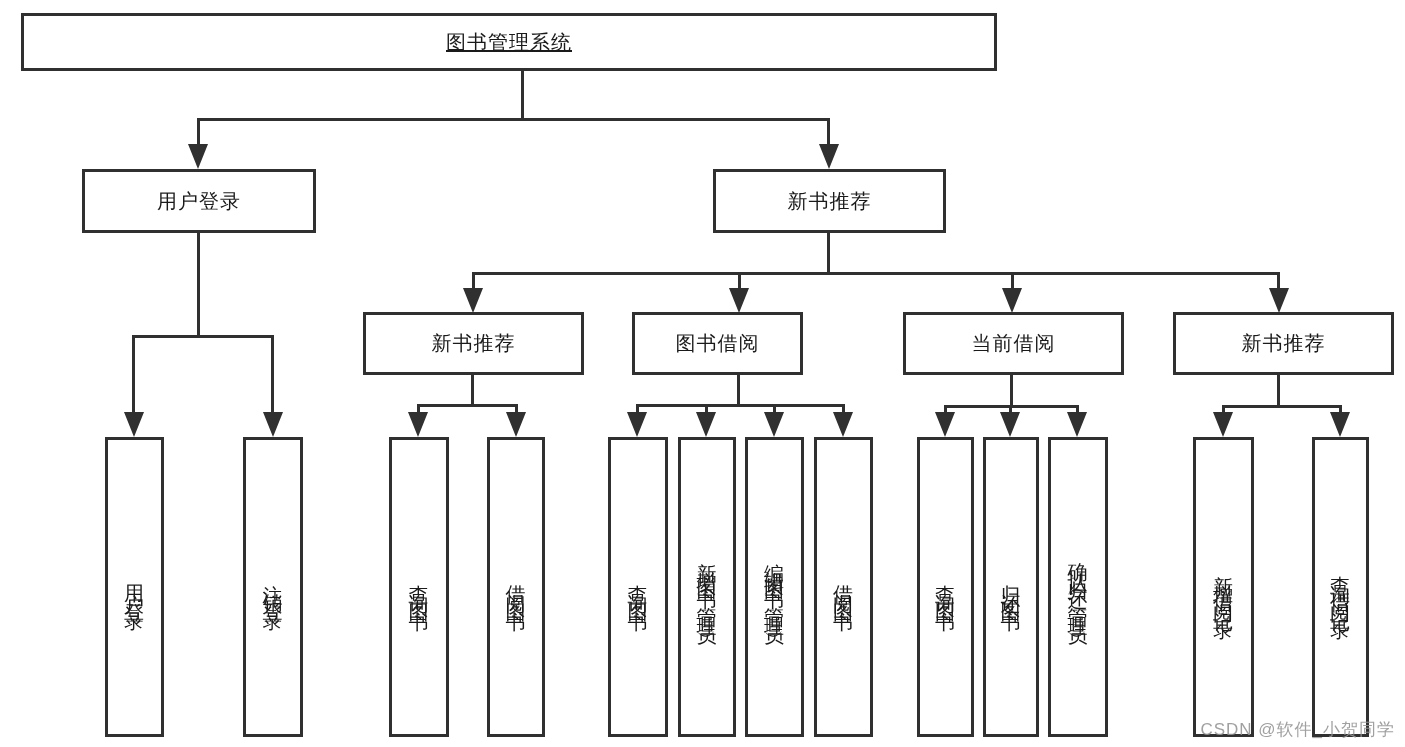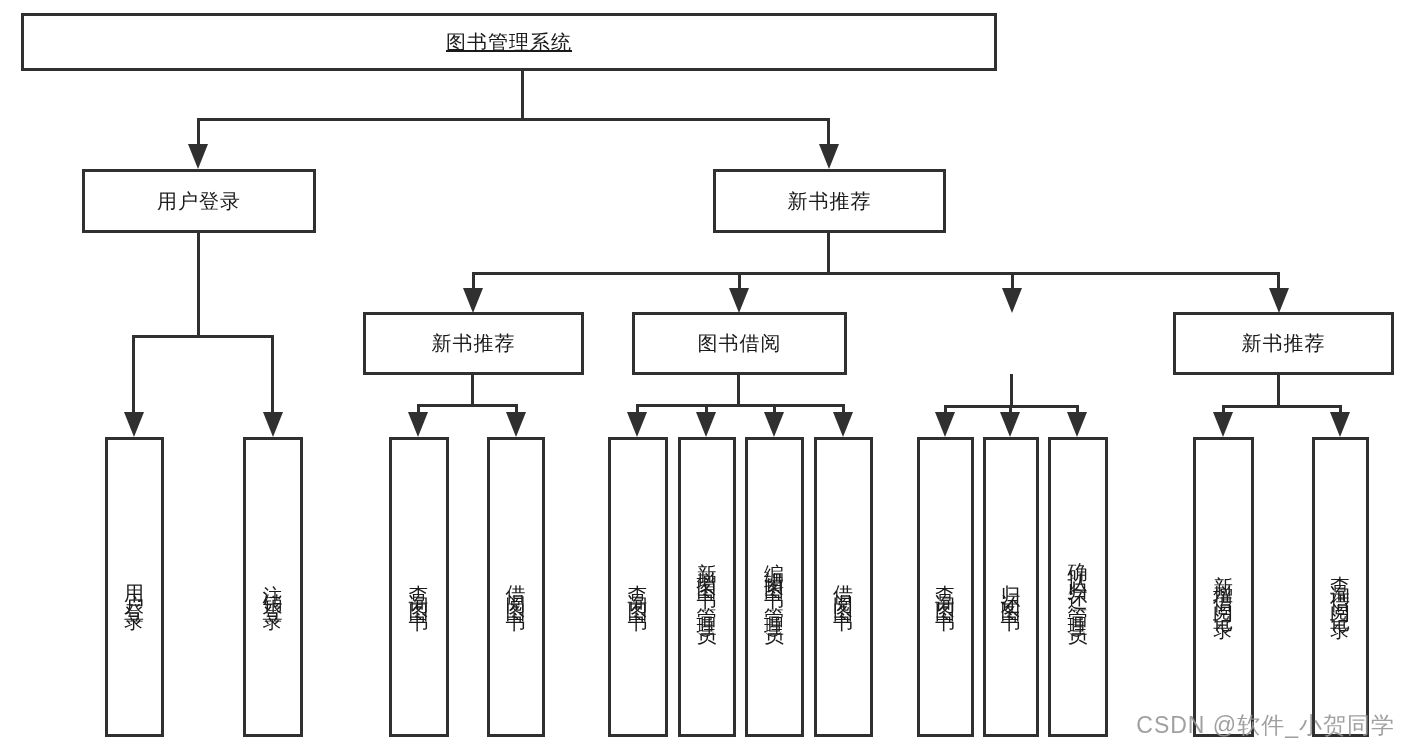--- a/index.html
+++ b/index.html
@@ -49,40 +49,40 @@
     font-size:20px;color:var(--text);
     letter-spacing:9px;
     line-height:1;
     white-space:nowrap;
   }
   
   .n-root{left:21px;top:13px;width:976px;height:58px;text-decoration:underline;}
   .n-user-login{left:82px;top:169px;width:234px;height:64px;}
   .n-book-mgmt{left:713px;top:169px;width:233px;height:64px;}
   .n-new-book-rec{left:363px;top:312px;width:221px;height:63px;}
-  .n-book-borrow{left:632px;top:312px;width:215px;height:63px;}
+  .n-book-borrow{left:632px;top:312px;width:171px;height:63px;}
   .n-current-borrow{left:903px;top:312px;width:221px;height:63px;}
   .n-borrow-records{left:1173px;top:312px;width:221px;height:63px;}
   .n-login{left:105px;width:59px;}
   .n-logout{left:243px;width:60px;}
   .n-rec-query{left:389px;width:60px;}
   .n-rec-borrow{left:487px;width:58px;}
   .n-bb-query{left:608px;width:60px;}
   .n-bb-add{left:678px;width:58px;}
   .n-bb-edit{left:745px;width:59px;}
   .n-bb-borrow{left:814px;width:59px;}
   .n-cb-query{left:917px;width:57px;}
   .n-cb-return{left:983px;width:56px;}
   .n-cb-confirm{left:1048px;width:60px;}
   .n-br-add{left:1193px;width:61px;}
   .n-br-query{left:1312px;width:57px;}
   .watermark{
     position:absolute;
     right:10px;bottom:6px;
-    font-size:23px;
+    font-size:17px;
     color:rgba(150,150,150,0.9);
     letter-spacing:1px;
     white-space:nowrap;
   }
 </style>
 </head>
 <body>
 
 <div id="canvas">
 
@@ -155,20 +155,23 @@
   <div class="hbox n-book-mgmt">
     <span>新书推荐</span>
   </div>
 
   <div class="hbox n-new-book-rec">
     <span>新书推荐</span>
   </div>
   <div class="hbox n-book-borrow">
     <span>图书借阅</span>
   </div>
+  <div class="hbox n-current-borrow">
+    <span>当前借阅</span>
+  </div>
   <div class="hbox n-borrow-records">
     <span>新书推荐</span>
   </div>
 
   <div class="vbox n-login">
     <span class="vtext">用户登录</span>
   </div>
   <div class="vbox n-logout">
     <span class="vtext">注销登录</span>
   </div>

